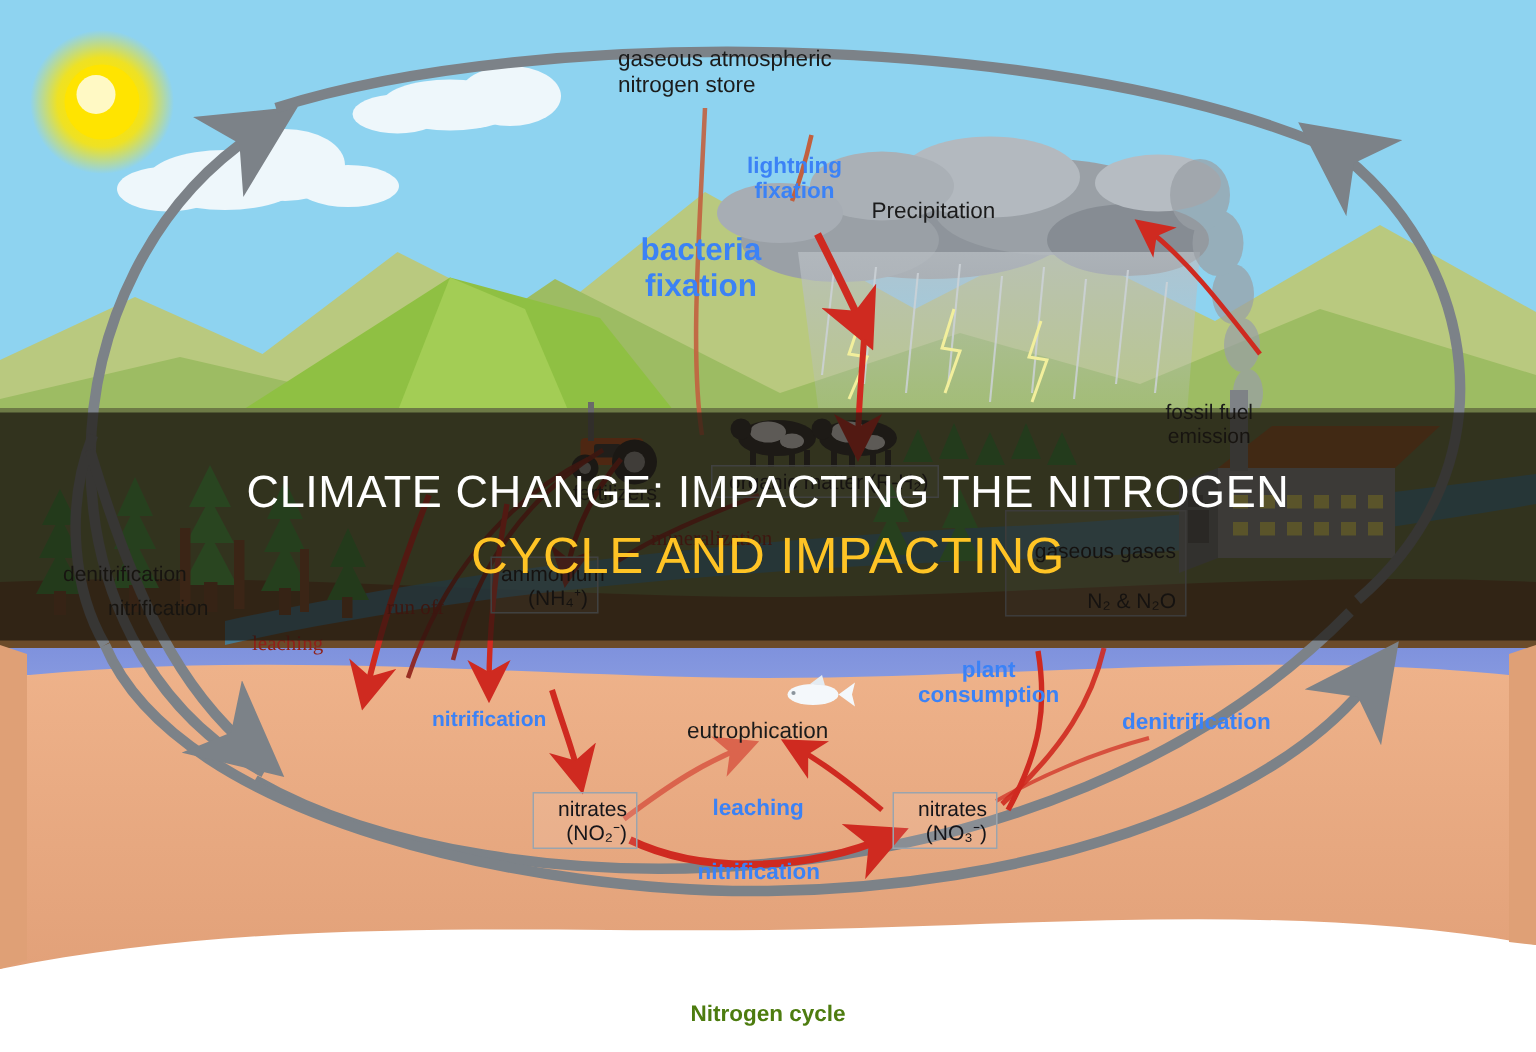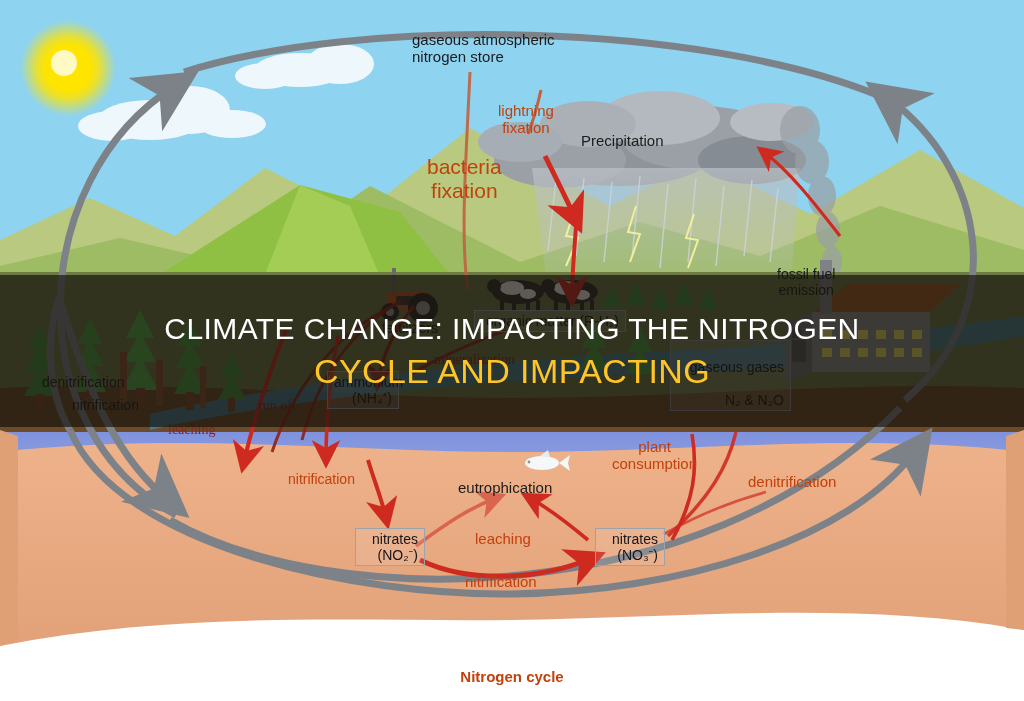--- a/index.html
+++ b/index.html
@@ -39,21 +39,21 @@
 
   
   .dlabel {
     position: absolute;
     font-family: "Liberation Sans", sans-serif;
     line-height: 1.12;
     white-space: pre-line;
     pointer-events: none;
   }
   .dlabel.black { color: #1b1b1b; }
-  .dlabel.red   { color: #c2410c; }
+  .dlabel.red   { color: #3b82f6; font-weight: bold; }
   .dlabel.darkred { color: #8f2018; font-family: Liberation Serif, serif; }
   .dlabel.center { text-align: center; }
 
   .boxlabel {
     position: absolute;
     border: 1px solid #9aa4ad;
     background: rgba(255,255,255,0.10);
     color: #15151a;
     font-family: "Liberation Sans", sans-serif;
     text-align: right;
@@ -99,21 +99,21 @@
   
   #caption {
     position: absolute;
     left: 0;
     top: 676px;
     width: 1024px;
     text-align: center;
     font-family: "Liberation Sans", sans-serif;
     font-size: 15px;
     font-weight: bold;
-    color: #c2410c;
+    color: #4d7c0f;
     transform: translateY(-50%);
   }
 </style>
 </head>
 <body>
 
 <div id="stage">
 
   <div id="figure">
 

